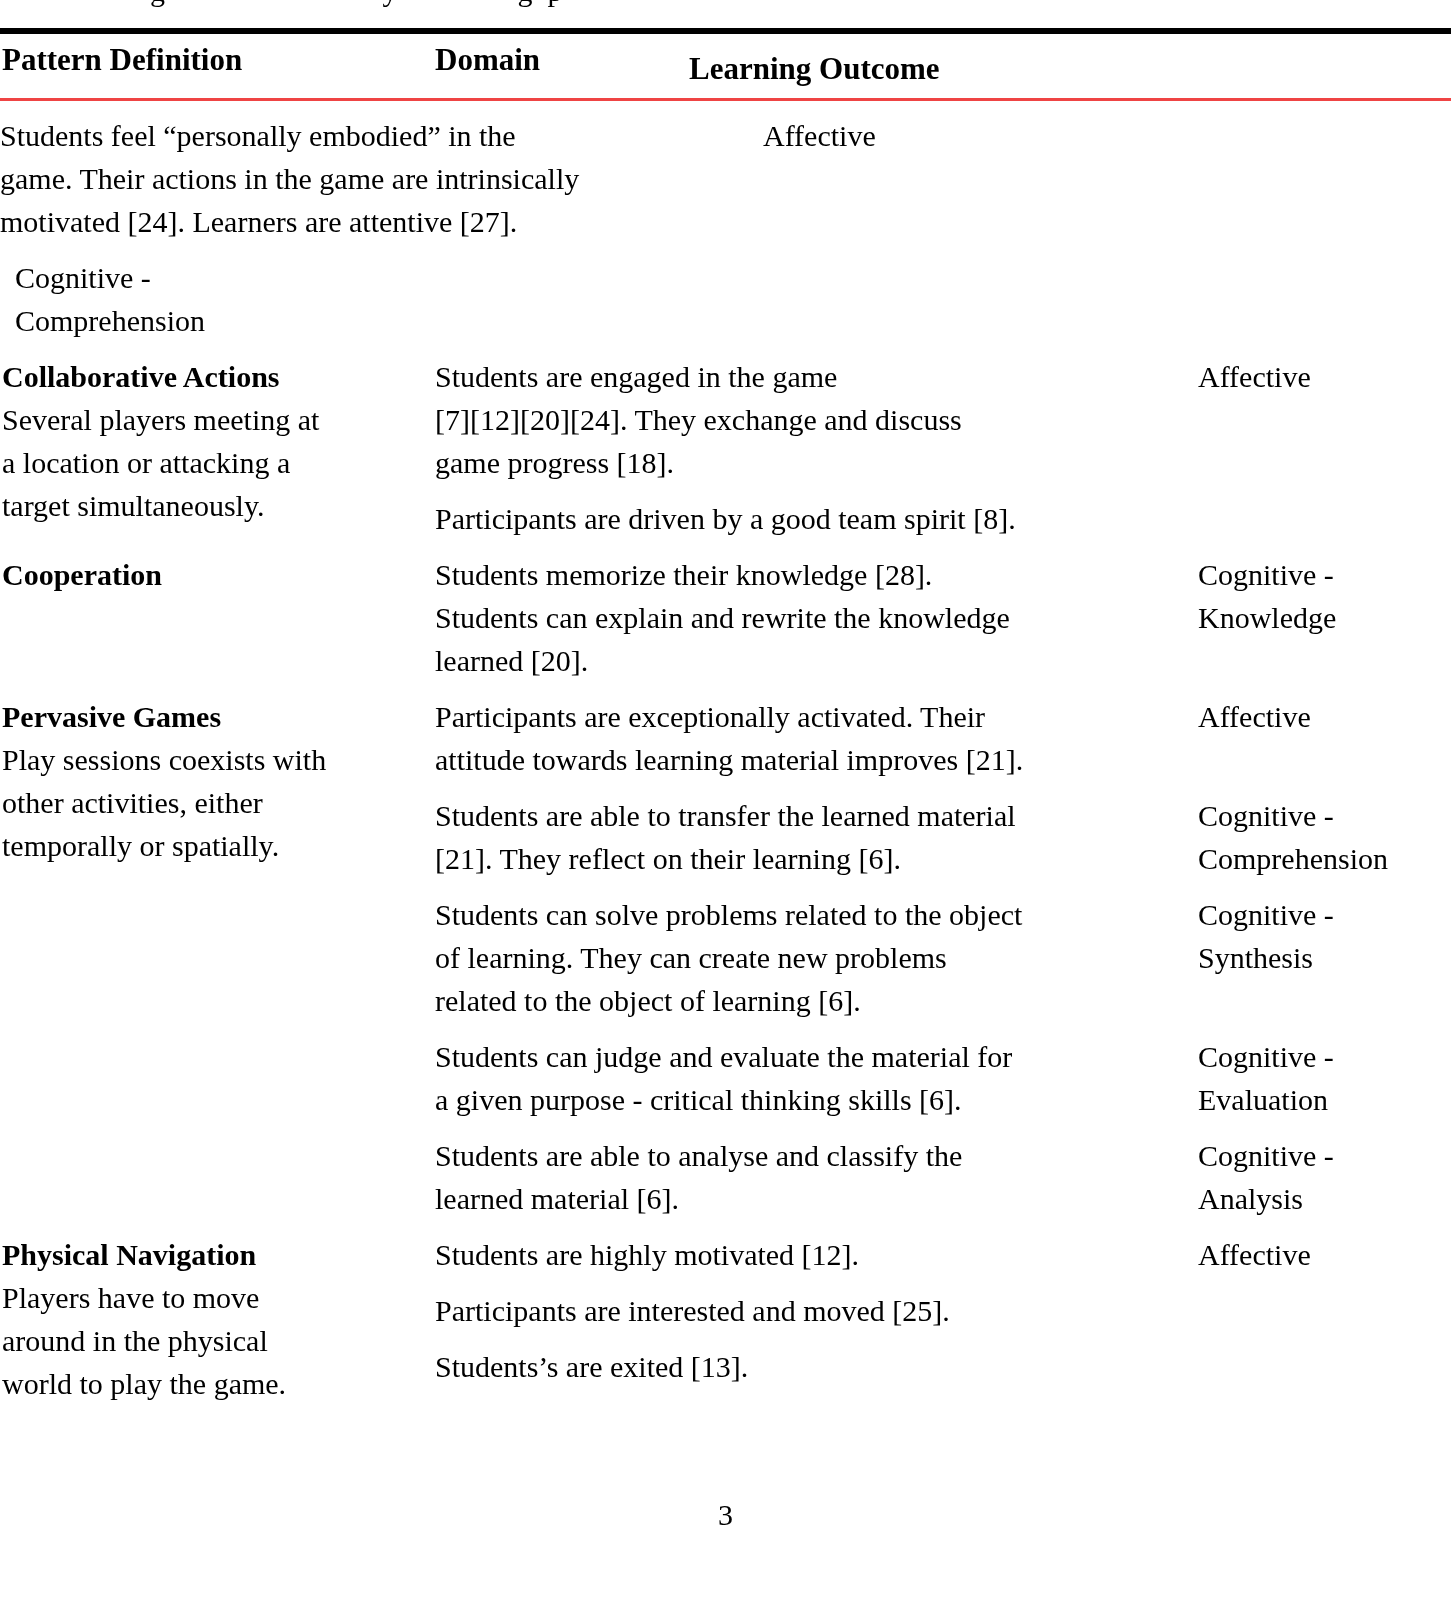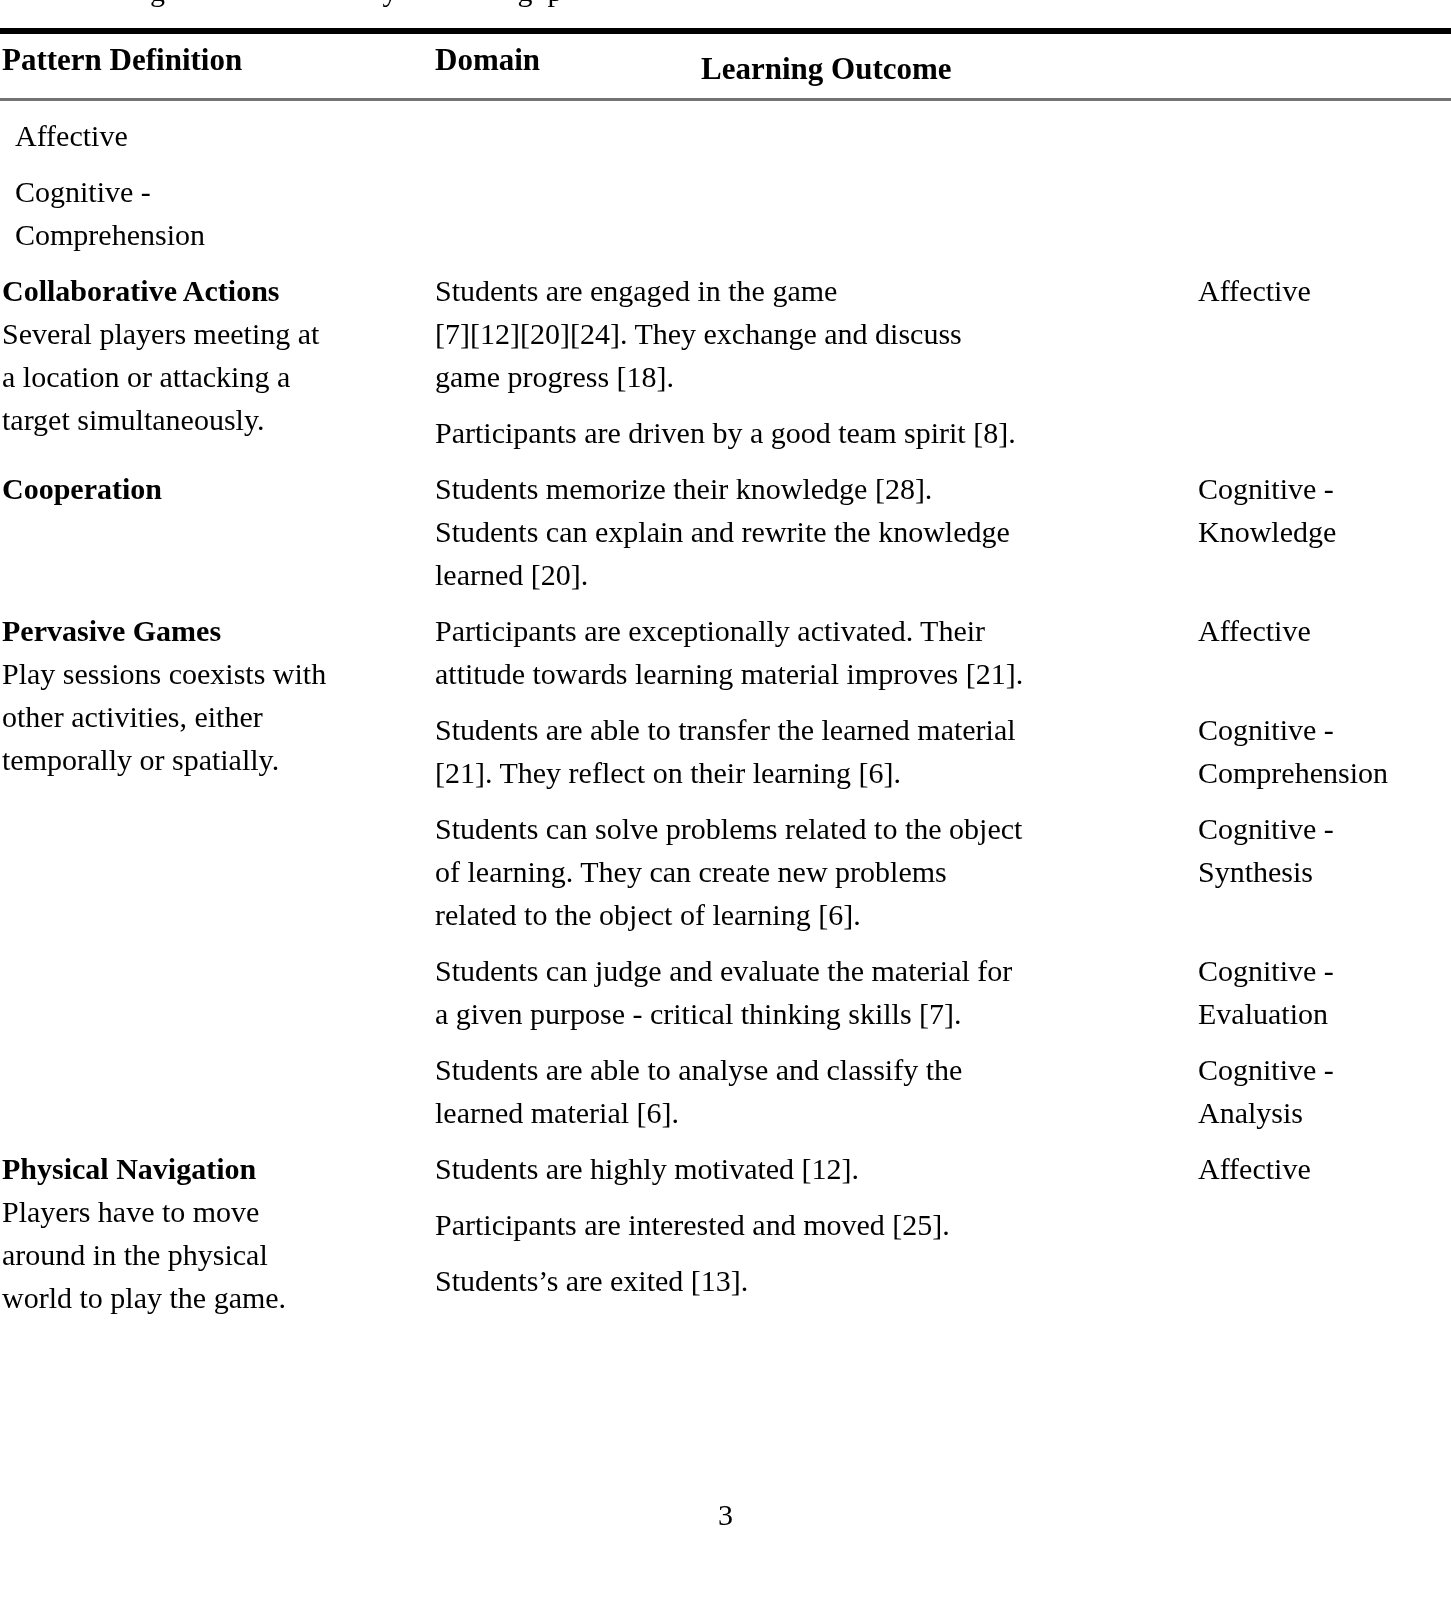--- a/index.html
+++ b/index.html
@@ -28,22 +28,22 @@
   .caption-strip span {
     display: block;
     margin-top: -31px;
     white-space: pre;
   }
   .tbl {
     border-top: 6px solid #000;
   }
   .hdr {
     display: flex;
-    border-bottom: 3px solid #737373;
-    padding: 4px 0 8px 0;
+    border-bottom: 3px solid #ef4444;
+    padding: 4px 12px 8px 0;
   }
   .hdr-cell { font-weight: bold; font-size: 31px; }
   .hdr .c1 { flex: 0 0 435px; padding-left: 2px; }
   .hdr .c2 { flex: 0 0 750px; padding-top: 9px; }
   .hdr .c3 { flex: 1 1 auto; }
   .group {
     display: flex;
     margin-top: 13px;
   }
   .pattern-cell {
@@ -90,20 +90,23 @@
 
     <div class="hdr">
       <div class="hdr-cell c1">Pattern Definition</div>
       <div class="hdr-cell c3">Domain</div>
       <div class="hdr-cell c2">Learning Outcome</div>
     </div>
 
     <section class="group">
       <div class="outcomes">
         <div class="outcome-row">
+          <div class="outcome-text">Students feel “personally embodied” in the
+game. Their actions in the game are intrinsically
+motivated [24]. Learners are attentive [27].</div>
           <div class="domain">Affective</div>
         </div>
         <div class="outcome-row">
           <div class="domain">Cognitive -
 Comprehension</div>
         </div>
       </div>
     </section>
 
     <section class="group">
@@ -163,21 +166,21 @@
         </div>
         <div class="outcome-row">
           <div class="outcome-text">Students can solve problems related to the object
 of learning. They can create new problems
 related to the object of learning [6].</div>
           <div class="domain">Cognitive -
 Synthesis</div>
         </div>
         <div class="outcome-row">
           <div class="outcome-text">Students can judge and evaluate the material for
-a given purpose - critical thinking skills [7].</div>
+a given purpose - critical thinking skills [6].</div>
           <div class="domain">Cognitive -
 Evaluation</div>
         </div>
         <div class="outcome-row">
           <div class="outcome-text">Students are able to analyse and classify the
 learned material [6].</div>
           <div class="domain">Cognitive -
 Analysis</div>
         </div>
       </div>

